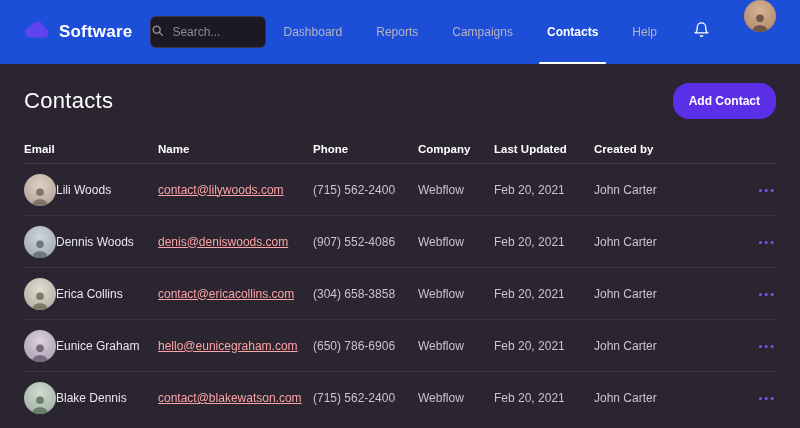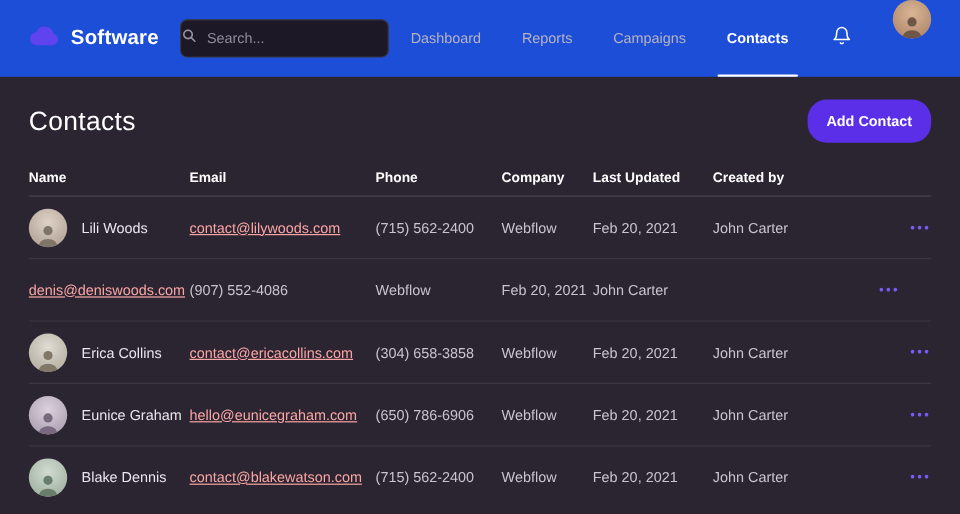--- a/index.html
+++ b/index.html
@@ -91,21 +91,21 @@
     height: 30px;
     border-bottom: 1px solid rgba(255,255,255,.14);
     font-size: 11.5px; font-weight: bold; color: #ffffff;
   }
   .row {
     height: 52px;
     border-bottom: 1px solid rgba(255,255,255,.08);
     font-size: 12px; color: #c9c4d0;
   }
   .row:last-child { border-bottom: 0; }
-  .cell-name { display: flex; align-items: center; gap: 12px; color: #e9e7ee; }
+  .cell-name { display: flex; align-items: center; color: #e9e7ee; }
   .email-link { color: #fca5a5; text-decoration: underline; cursor: pointer; }
   .dots {
     color: #7b5afa; letter-spacing: 2px; font-size: 11px;
     text-align: right; cursor: pointer; user-select: none;
   }
 </style>
 </head>
 <body>
 
 <div class="header">
@@ -126,20 +126,21 @@
       </svg>
     </span>
     <input type="text" placeholder="Search..." style="">
   </div>
 
   <div class="nav">
     <div class="nav-item">Dashboard</div>
     <div class="nav-item">Reports</div>
     <div class="nav-item">Campaigns</div>
     <div class="nav-item active">Contacts</div>
+    <div class="nav-item">Help</div>
     <div class="bell">
       <span>
         <svg width="17" height="18" viewBox="0 0 24 24" fill="none" stroke="#ffffff" stroke-width="1.8" stroke-linecap="round" stroke-linejoin="round">
           <path d="M18 8a6 6 0 1 0-12 0c0 7-3 8-3 8h18s-3-1-3-8"></path>
           <path d="M10.3 20a2 2 0 0 0 3.4 0"></path>
         </svg>
       </span>
     </div>
     <div class="avatar av-header">
       <svg width="24" height="22" viewBox="0 0 24 24">
@@ -152,22 +153,22 @@
 
 <div class="main">
 
   <div class="page-head">
     <div class="page-title">Contacts</div>
     <button class="add-btn">Add Contact</button>
   </div>
 
   <div class="table">
     <div class="grid-cols table-header">
+      <div>Email</div>
       <div>Name</div>
-      <div>Email</div>
       <div>Phone</div>
       <div>Company</div>
       <div>Last Updated</div>
       <div>Created by</div>
       <div></div>
     </div>
 
     <div class="grid-cols row">
       <div class="cell-name">
         <span class="avatar av1">
@@ -180,20 +181,29 @@
       </div>
       <div><a class="email-link">contact@lilywoods.com</a></div>
       <div>(715) 562-2400</div>
       <div>Webflow</div>
       <div>Feb 20, 2021</div>
       <div>John Carter</div>
       <div class="dots">•••</div>
     </div>
 
     <div class="grid-cols row">
+      <div class="cell-name">
+        <span class="avatar av2">
+          <svg width="24" height="22" viewBox="0 0 24 24">
+              <circle cx="12" cy="9" r="4.2" fill="#6e7680"></circle>
+              <path d="M3.5 24c0-4.8 3.8-7.4 8.5-7.4s8.5 2.6 8.5 7.4z" fill="#6e7680"></path>
+            </svg>
+        </span>
+        <span>Dennis Woods</span>
+      </div>
       <div><a class="email-link">denis@deniswoods.com</a></div>
       <div>(907) 552-4086</div>
       <div>Webflow</div>
       <div>Feb 20, 2021</div>
       <div>John Carter</div>
       <div class="dots">•••</div>
     </div>
 
     <div class="grid-cols row">
       <div class="cell-name">

